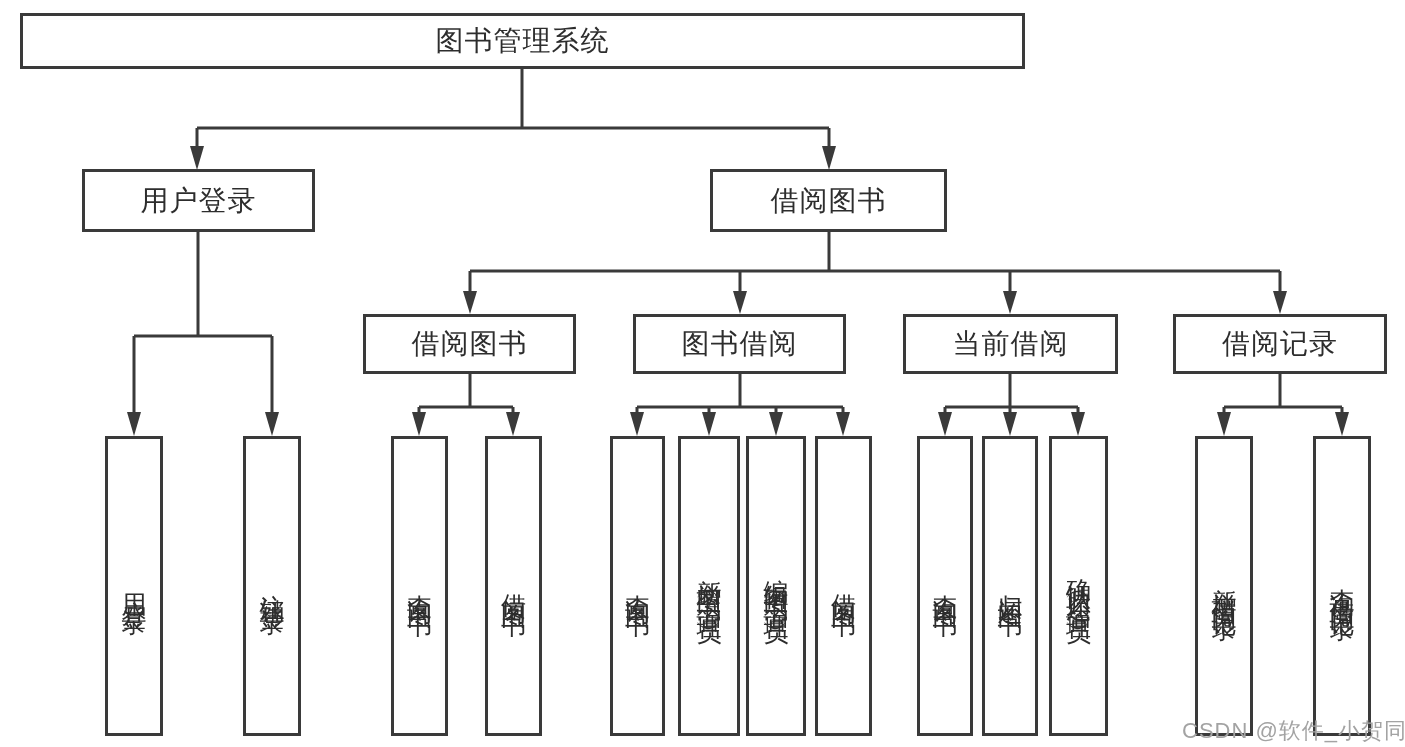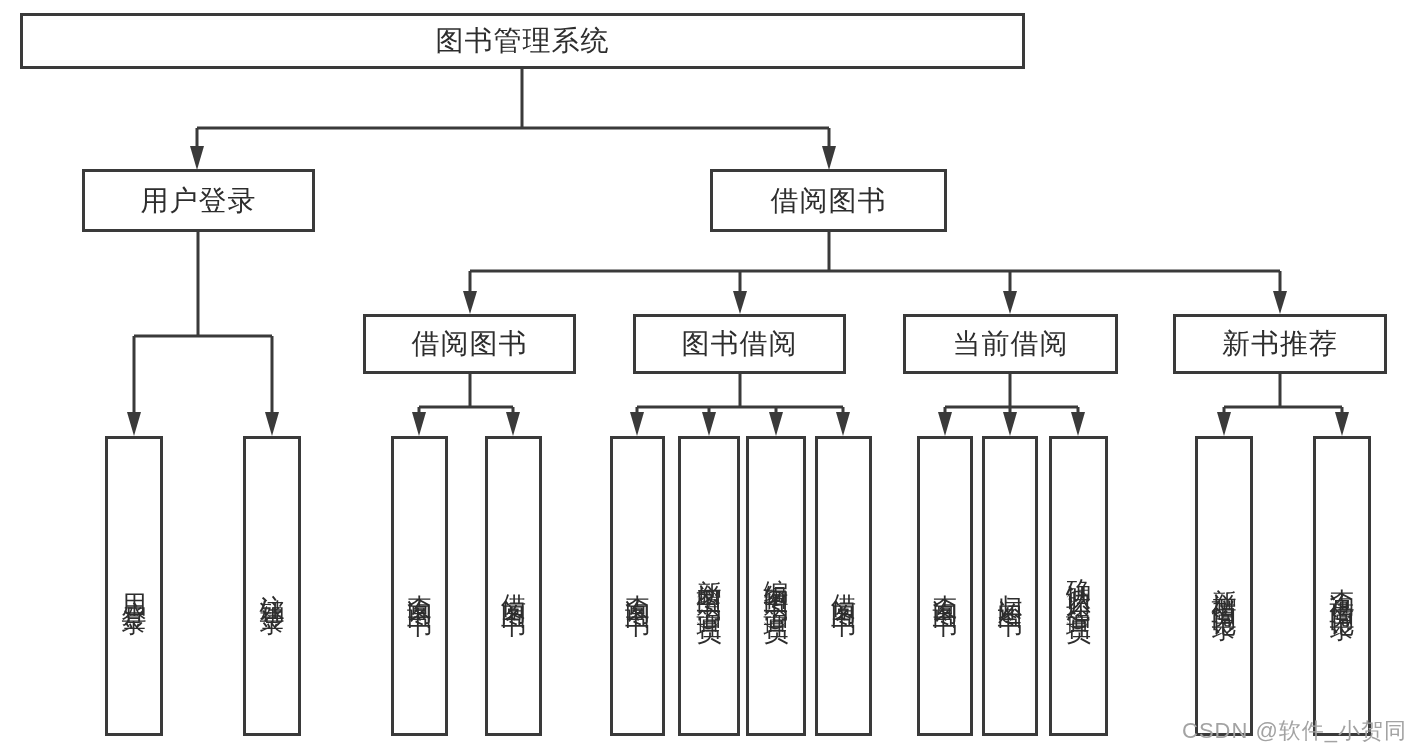--- a/index.html
+++ b/index.html
@@ -79,21 +79,21 @@
   </svg>
 
   <div class="hbox" style="left:20px;top:13px;width:1005px;height:56px">图书管理系统</div>
 
   <div class="hbox" style="left:82px;top:169px;width:233px;height:63px">用户登录</div>
   <div class="hbox" style="left:710px;top:169px;width:237px;height:63px">借阅图书</div>
 
   <div class="hbox" style="left:363px;top:314px;width:213px;height:60px">借阅图书</div>
   <div class="hbox" style="left:903px;top:314px;width:215px;height:60px">当前借阅</div>
   <div class="hbox" style="left:633px;top:314px;width:213px;height:60px">图书借阅</div>
-  <div class="hbox" style="left:1173px;top:314px;width:214px;height:60px">新书推荐</div>
+  <div class="hbox" style="left:1173px;top:314px;width:214px;height:60px">借阅记录</div>
 
   <div class="vbox" style="left:105px;top:436px;width:58px;height:300px">用户登录</div>
   <div class="vbox" style="left:243px;top:436px;width:58px;height:300px">注销登录</div>
 
   <div class="vbox" style="left:391px;top:436px;width:57px;height:300px">查询图书</div>
   <div class="vbox" style="left:485px;top:436px;width:57px;height:300px">借阅图书</div>
 
   <div class="vbox" style="left:610px;top:436px;width:55px;height:300px">查询图书</div>
   <div class="vbox" style="left:678px;top:436px;width:62px;height:300px">新增图书（管理员）</div>
   <div class="vbox" style="left:746px;top:436px;width:60px;height:300px">编辑图书（管理员）</div>

